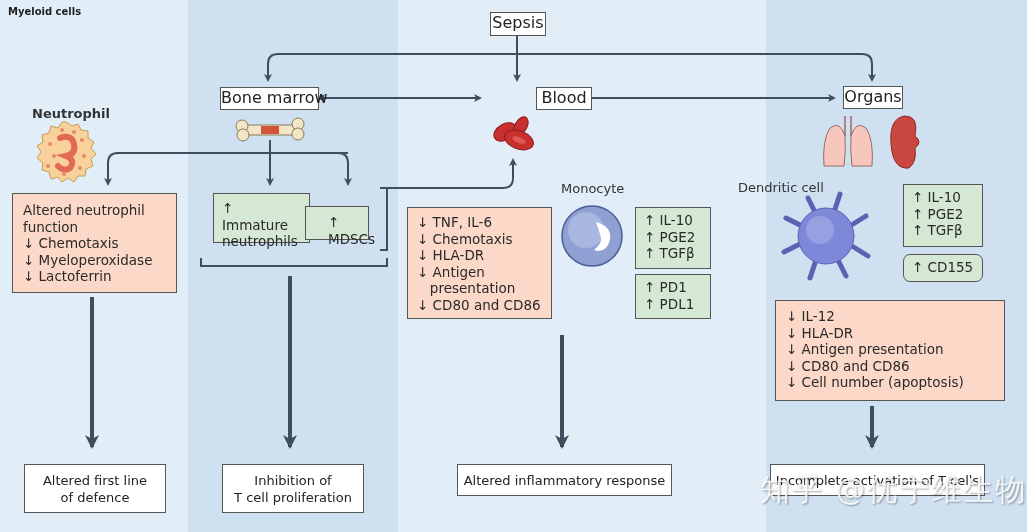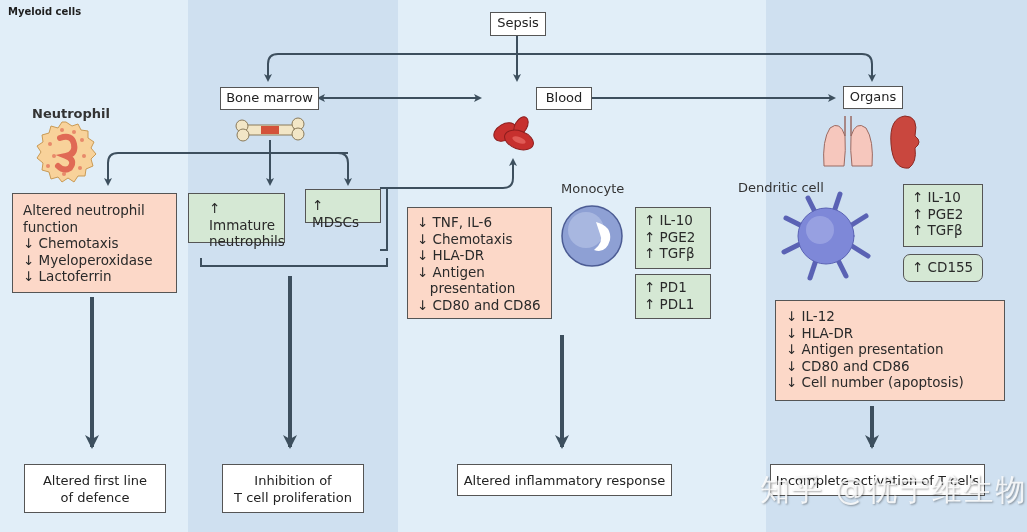--- a/index.html
+++ b/index.html
@@ -3,21 +3,21 @@
 <meta charset="utf-8">
 <style>
   html, body { margin:0; padding:0; }
   body { width:1027px; height:532px; position:relative; overflow:hidden; background:#e1eef8; font-family:"DejaVu Sans", sans-serif; color:#222; }
   .band { position:absolute; top:0; height:532px; }
   .b1 { left:0; width:188px; background:#e1eef8; }
   .b2 { left:188px; width:210px; background:#cfe0f0; }
   .b3 { left:398px; width:368px; background:#e1eef8; }
   .b4 { left:766px; width:261px; background:#cfe0f0; }
   .title { position:absolute; left:8px; top:6px; font-weight:bold; font-size:10px; color:#1e1e1e; }
-  .nbox { position:absolute; background:#fff; border:1px solid #555; font-size:13px; color:#222; text-align:center; line-height:19px; white-space:nowrap; }
+  .nbox { position:absolute; background:#fff; border:1px solid #555; font-size:16px; color:#222; text-align:center; line-height:19px; white-space:nowrap; }
   .pink { position:absolute; background:#fcd8c8; border:1px solid #555; font-size:13.5px; line-height:16.5px; padding:6px 8px; box-sizing:border-box; color:#2a2a2a; }
   .green { position:absolute; background:#d5e8d4; border:1px solid #555; font-size:13.5px; line-height:16.5px; padding:4px 8px; box-sizing:border-box; color:#2a2a2a; }
   .out { position:absolute; background:#fff; border:1px solid #555; font-size:13px; line-height:17px; text-align:center; display:flex; align-items:center; justify-content:center; box-sizing:border-box; color:#222; }
   .label { position:absolute; font-size:13px; color:#333; white-space:nowrap; }
   .line { display:block; }
   svg.overlay { position:absolute; left:0; top:0; }
   .wm { position:absolute; left:760px; top:470px; font-size:30px; color:rgba(255,255,255,0.85); text-shadow:1px 1px 2px rgba(0,0,0,0.35); white-space:nowrap; letter-spacing:2px; }
 </style>
 </head>
 <body>
@@ -141,25 +141,25 @@
 <div class="label" style="left:738px;top:180px;">Dendritic cell</div>
 
 <div class="pink" style="left:12px;top:193px;width:165px;height:100px;padding:8px 10px;">
   <span class="line">Altered neutrophil</span>
   <span class="line">function</span>
   <span class="line">↓ Chemotaxis</span>
   <span class="line">↓ Myeloperoxidase</span>
   <span class="line">↓ Lactoferrin</span>
 </div>
 
-<div class="green" style="left:188px;top:193px;width:97px;height:50px;padding:6px 20px;">
+<div class="green" style="left:213px;top:193px;width:97px;height:50px;padding:6px 8px;">
   <span class="line">↑ Immature</span>
   <span class="line">neutrophils</span>
 </div>
-<div class="green" style="left:305px;top:189px;width:76px;height:34px;padding:7px 6px;">
+<div class="green" style="left:305px;top:206px;width:64px;height:34px;padding:7px 22px;">
   <span class="line">↑ MDSCs</span>
 </div>
 
 <div class="pink" style="left:407px;top:207px;width:145px;height:112px;padding:6px 9px;">
   <span class="line">↓ TNF, IL-6</span>
   <span class="line">↓ Chemotaxis</span>
   <span class="line">↓ HLA-DR</span>
   <span class="line">↓ Antigen</span>
   <span class="line" style="white-space:pre;">   presentation</span>
   <span class="line">↓ CD80 and CD86</span>

